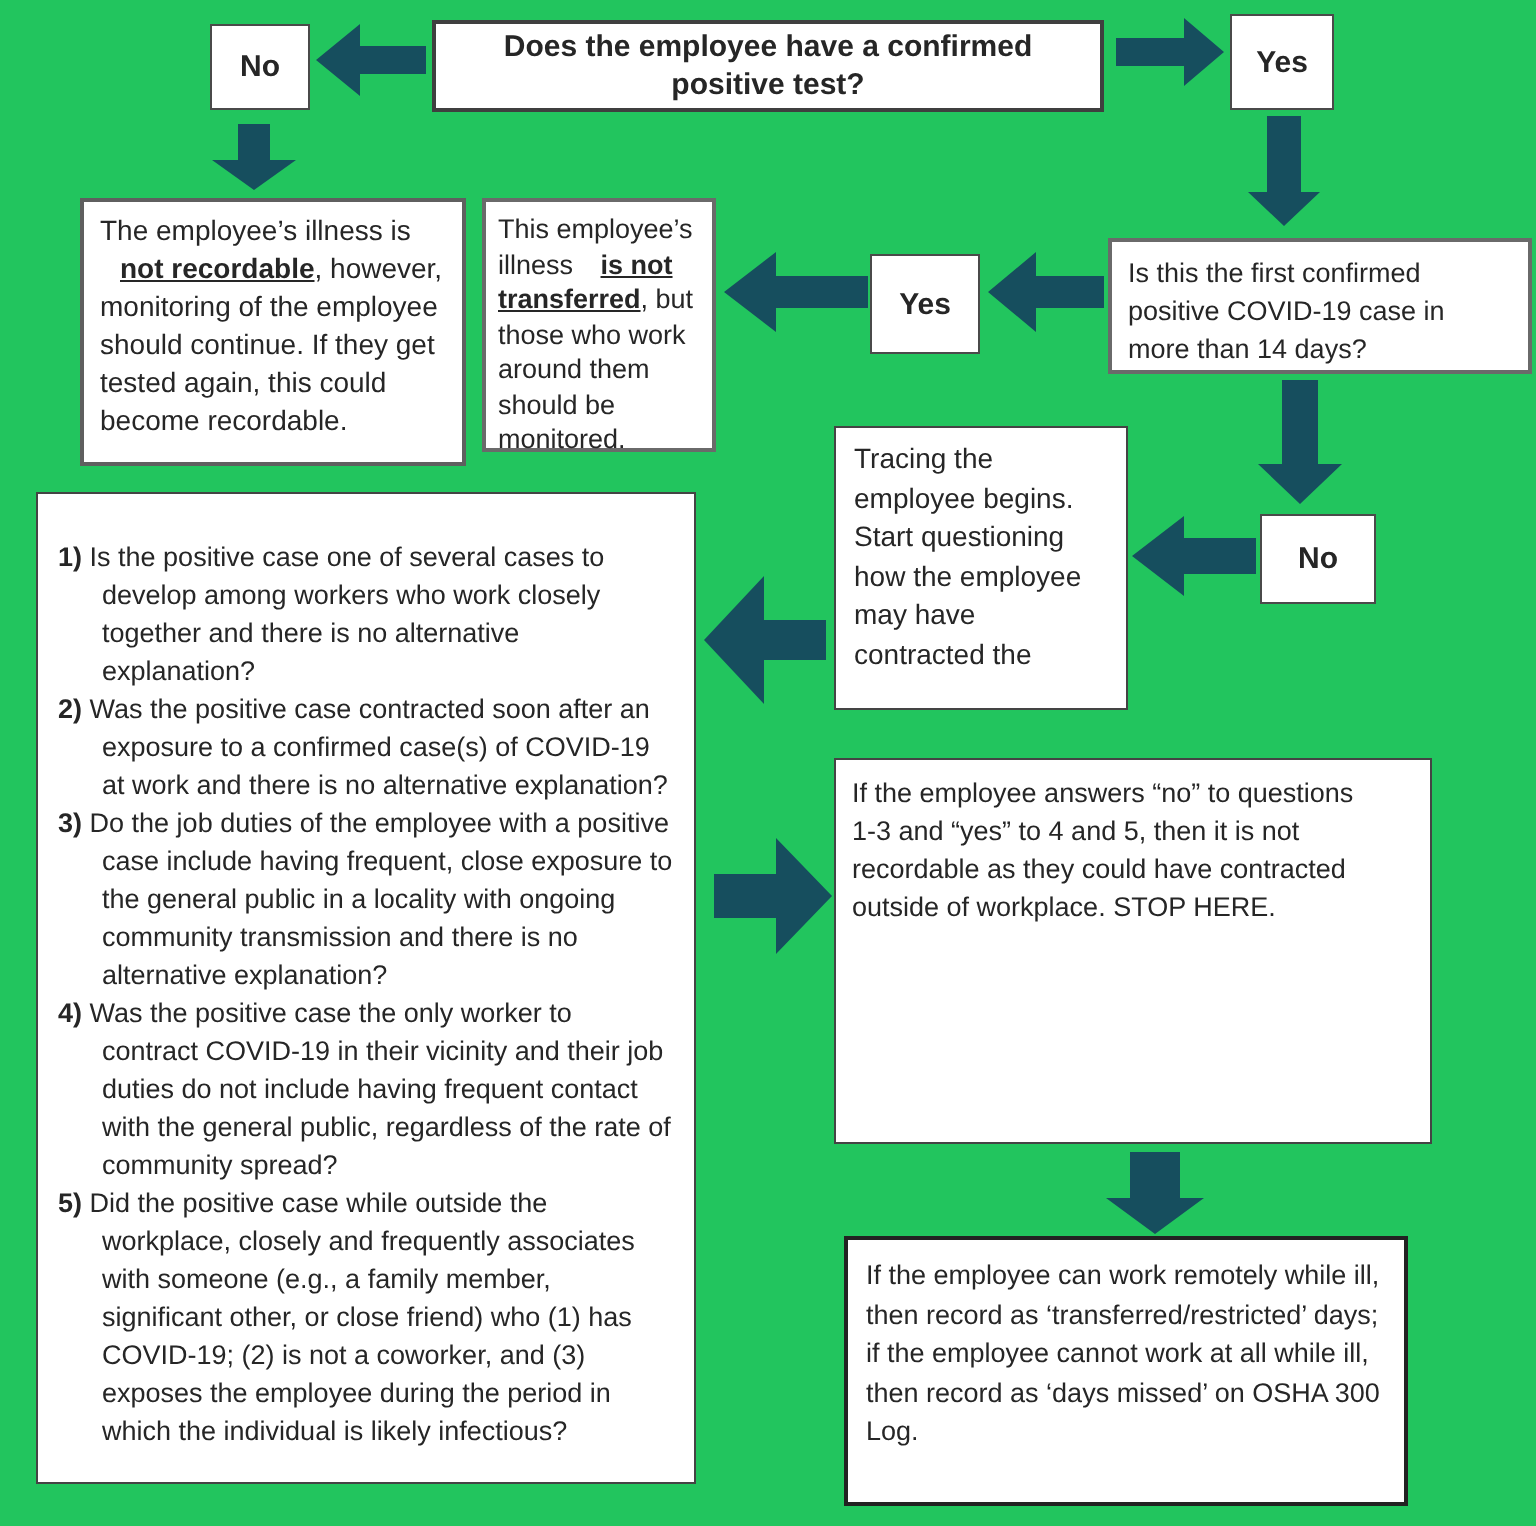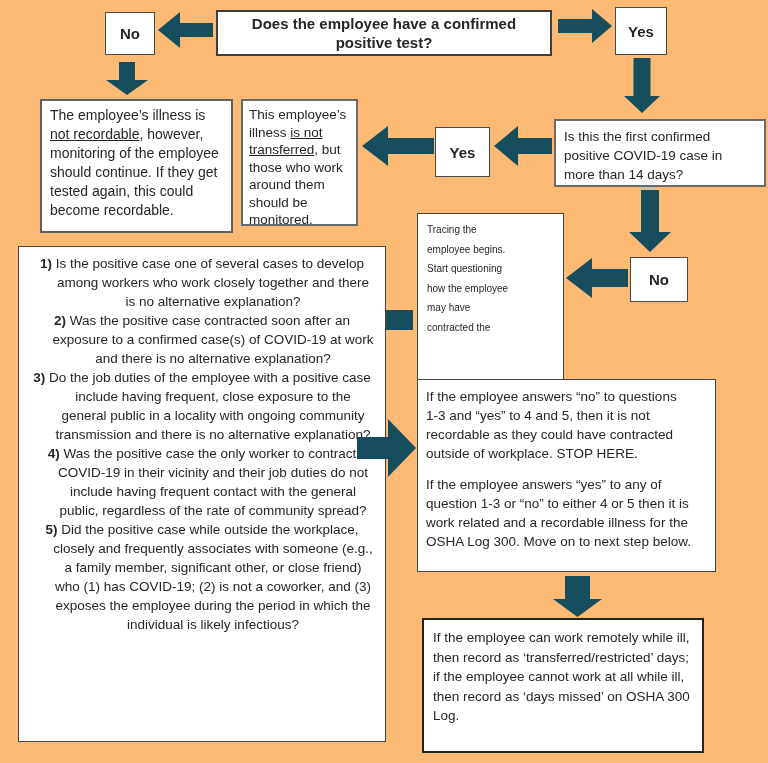--- a/index.html
+++ b/index.html
@@ -1,47 +1,47 @@
 <!DOCTYPE html>
 <html style="--teal: #164e5e;"><head>
 <meta charset="utf-8">
 <style>
   html,body{margin:0;padding:0;background:#fff;}
   #canvas{
-    position:relative;width:768px;height:763px;background:#fdba74;
+    position:relative;width:768px;height:763px;background:#22c55e;
     font-family:"Liberation Sans","DejaVu Sans",sans-serif;
     color:#262626;overflow:hidden;
   }
   .box{position:absolute;background:#fff;box-sizing:border-box;}
   .label-box{
     border:1.5px solid #4a4a4a;display:flex;align-items:center;justify-content:center;
     font-weight:bold;font-size:15px;
   }
   .arrow{position:absolute;color:var(--teal,#164e5e);}
   .arrow polygon{fill:currentColor;}
-  .emph{font-weight:normal;text-decoration:underline;}
+  .emph{font-weight:bold;text-decoration:underline;margin-left:10px;}
   .line{display:block;}
 
   #q-top{left:216px;top:10px;width:336px;height:46px;border:2px solid #3f3f3f;
     display:flex;align-items:center;justify-content:center;text-align:center;
     font-weight:bold;font-size:15px;line-height:19px;padding:0 14px;}
   #no-top{left:105px;top:12px;width:50px;height:43px;}
   #yes-top{left:615px;top:7px;width:52px;height:48px;}
   #box-a{left:40px;top:99px;width:193px;height:134px;border:2px solid #5f5f5f;
     font-size:14px;line-height:19px;padding:5px 8px;}
   #box-b{left:241px;top:99px;width:117px;height:127px;border:2px solid #6a6a6a;
     font-size:13.5px;line-height:17.5px;padding:5px 6px;}
   #yes-mid{left:435px;top:127px;width:55px;height:50px;}
   #box-c{left:554px;top:119px;width:212px;height:68px;border:2px solid #6a6a6a;
     font-size:13.5px;line-height:19px;padding:6px 8px;}
-  #box-d{left:417px;top:213px;width:147px;height:167px;border:1.5px solid #444;
-    font-size:10px;line-height:19.5px;padding:6px 9px;}
+  #box-d{left:417px;top:213px;width:147px;height:142px;border:1.5px solid #444;
+    font-size:14px;line-height:19.5px;padding:6px 9px;}
   #no-mid{left:630px;top:257px;width:58px;height:45px;}
-  #box-e{left:18px;top:246px;width:368px;height:496px;border:1.5px solid #444;
-    font-size:13.5px;line-height:19px;padding:7px 10px 7px 10px;text-align:center;}
+  #box-e{left:18px;top:246px;width:330px;height:496px;border:1.5px solid #444;
+    font-size:13.5px;line-height:19px;padding:22px 10px 7px 10px;}
   #box-e .q{padding-left:22px;text-indent:-22px;}
   #box-f{left:417px;top:379px;width:299px;height:193px;border:1.5px solid #444;
     font-size:13.5px;line-height:19px;padding:7px 8px;}
   #box-f .para{margin:0 16px 12px 0;}
   #box-g{left:422px;top:618px;width:282px;height:135px;border:2px solid #222;
     font-size:13.5px;line-height:19.5px;padding:8px 9px;}
 </style>
 </head>
 <body>
 
@@ -122,21 +122,20 @@
     <div class="q"><b>4)</b> <span>Was the positive case the only worker to contract COVID-19 in their vicinity and their job duties do not include having frequent contact with the general public, regardless of the rate of community spread?</span></div>
     <div class="q"><b>5)</b> <span>Did the positive case while outside the workplace, closely and frequently associates with someone (e.g., a family member, significant other, or close friend) who (1) has COVID-19; (2) is not a coworker, and (3) exposes the employee during the period in which the individual is likely infectious?</span></div>
   </div>
 
   <svg class="arrow" style="left:357px;top:419px;" width="59" height="58" viewBox="0 0 59 58">
     <polygon points="0,18 31,18 31,0 59,29 31,58 31,40 0,40"></polygon>
   </svg>
 
   <div class="box" id="box-f">
     <p class="para">If the employee answers “no” to questions 1-3 and “yes” to 4 and 5, then it is not recordable as they could have contracted outside of workplace. STOP HERE.</p>
-    <p class="para">If the employee answers “yes” to any of question 1-3 or “no” to either 4 or 5 then it is work related and a recordable illness for the OSHA Log 300. Move on to next step below.</p>
   </div>
 
   <svg class="arrow" style="left:553px;top:576px;" width="49" height="41" viewBox="0 0 49 41">
     <polygon points="12,0 37,0 37,23 49,23 24.5,41 0,23 12,23"></polygon>
   </svg>
 
   <div class="box" id="box-g">
     <span>If the employee can work remotely while ill, then record as ‘transferred/restricted’ days; if the employee cannot work at all while ill, then record as ‘days missed’ on OSHA 300 Log.</span>
   </div>
 

